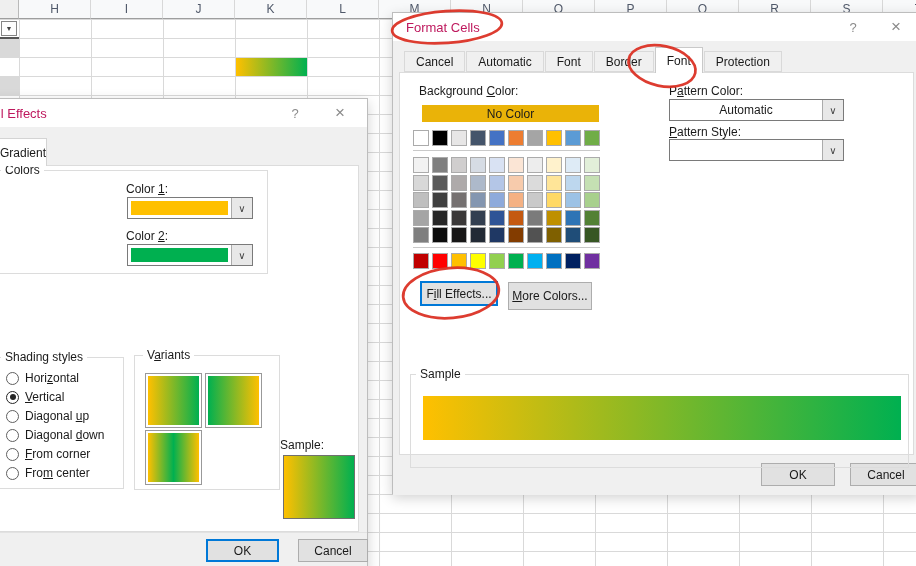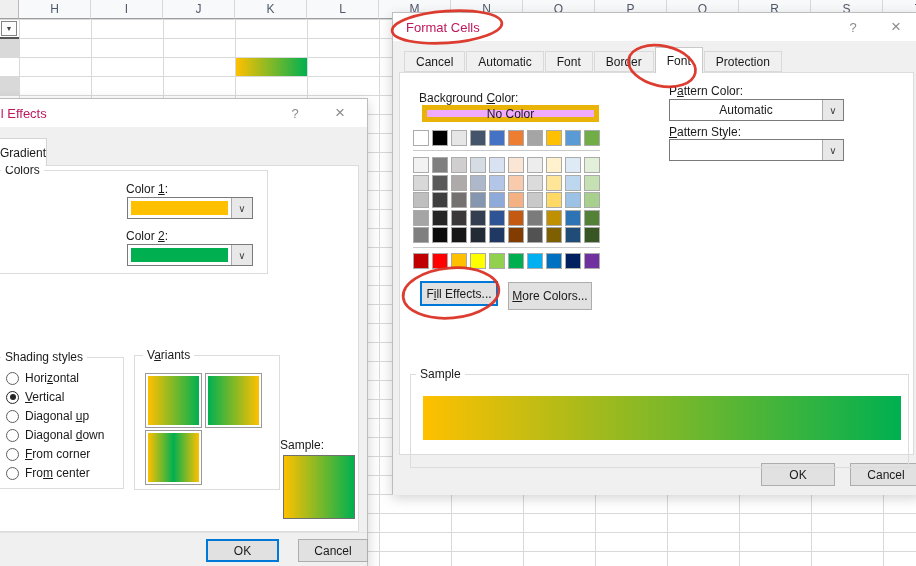--- a/index.html
+++ b/index.html
@@ -94,22 +94,22 @@
   
   #fc{left:392px;top:12px;width:530px;height:482px}
   #fc .title{left:13px}
   #fc .help{left:451px}
   #fc .close{left:493px}
   #fc-tabs{position:absolute;left:11px;top:38px;height:21px;display:flex;align-items:flex-end}
   #fc-tabs .tab{height:21px;padding:0 11px;margin-right:1px}
   #fc-tabs .tab.active{height:26px;margin-bottom:-1px}
   #fc-page{left:6px;top:59px;width:515px;height:383px}
   #fc-strip{position:absolute;left:0;top:442px;width:100%;height:40px;background:#F0F0F0}
-  #fc-bg-label{left:19px;top:18px}
-  #fc-nocolor{left:22px;top:32px;width:177px;height:17px;background:#f0abfc;border:5px solid #eab308}
+  #fc-bg-label{left:19px;top:11px}
+  #fc-nocolor{left:22px;top:32px;width:177px;height:17px;background:#eab308;border:2px solid #eab308}
   #fc-theme-row{left:13px;top:57px}
   #fc-div1{left:13px;top:77px}
   #fc-variant-grid{left:13px;top:84px}
   #fc-div2{left:13px;top:174px}
   #fc-standard-row{left:13px;top:180px}
   #fc-pc-label{left:269px;top:11px}
   #fc-pc-combo{left:269px;top:26px;width:175px;height:22px}
   #fc-ps-label{left:269px;top:52px}
   #fc-ps-combo{left:269px;top:66px;width:175px;height:22px}
   #fc-fill-effects{left:20px;top:208px;width:78px;height:25px}

